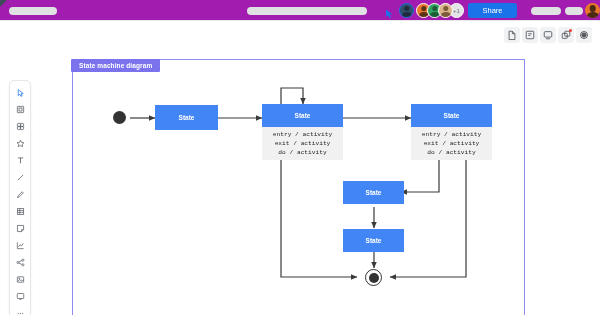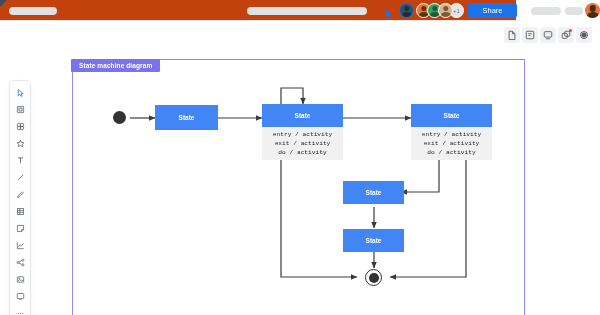--- a/index.html
+++ b/index.html
@@ -19,22 +19,22 @@
     position: relative;
     width: 600px;
     height: 315px;
     background: #ffffff;
   }
 
   
   .topbar {
     position: absolute;
     left: 0; top: 0;
-    width: 516px; height: 21px;
-    background: #c2410c;
+    width: 600px; height: 21px;
+    background: #a21caf;
     border-bottom: 1px solid #e7e8ea;
     box-sizing: border-box;
     display: flex;
     align-items: center;
   }
   .tb-corner {
     position: absolute;
     left: 0; top: 0;
     width: 7px; height: 7px;
     background: #3f4b58;

